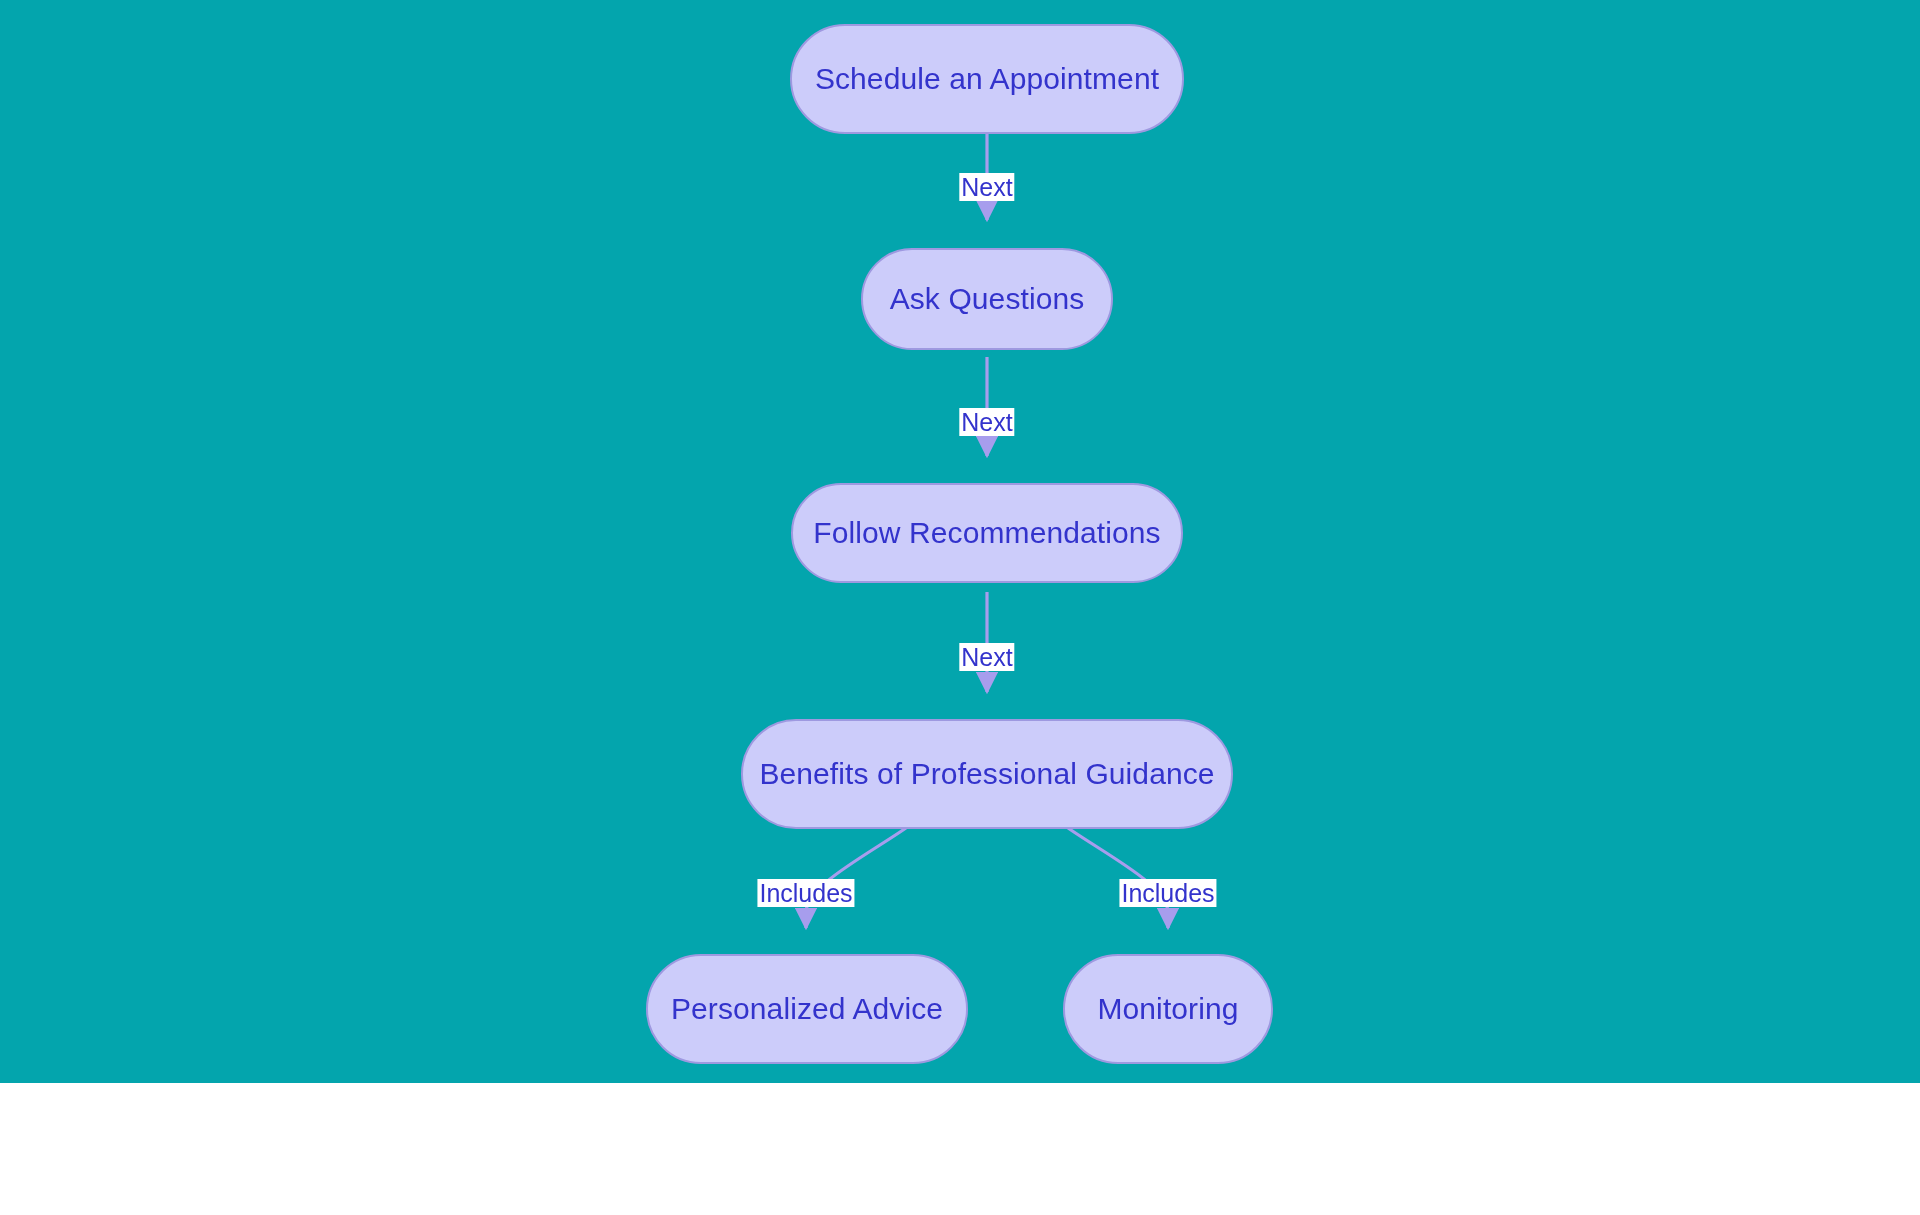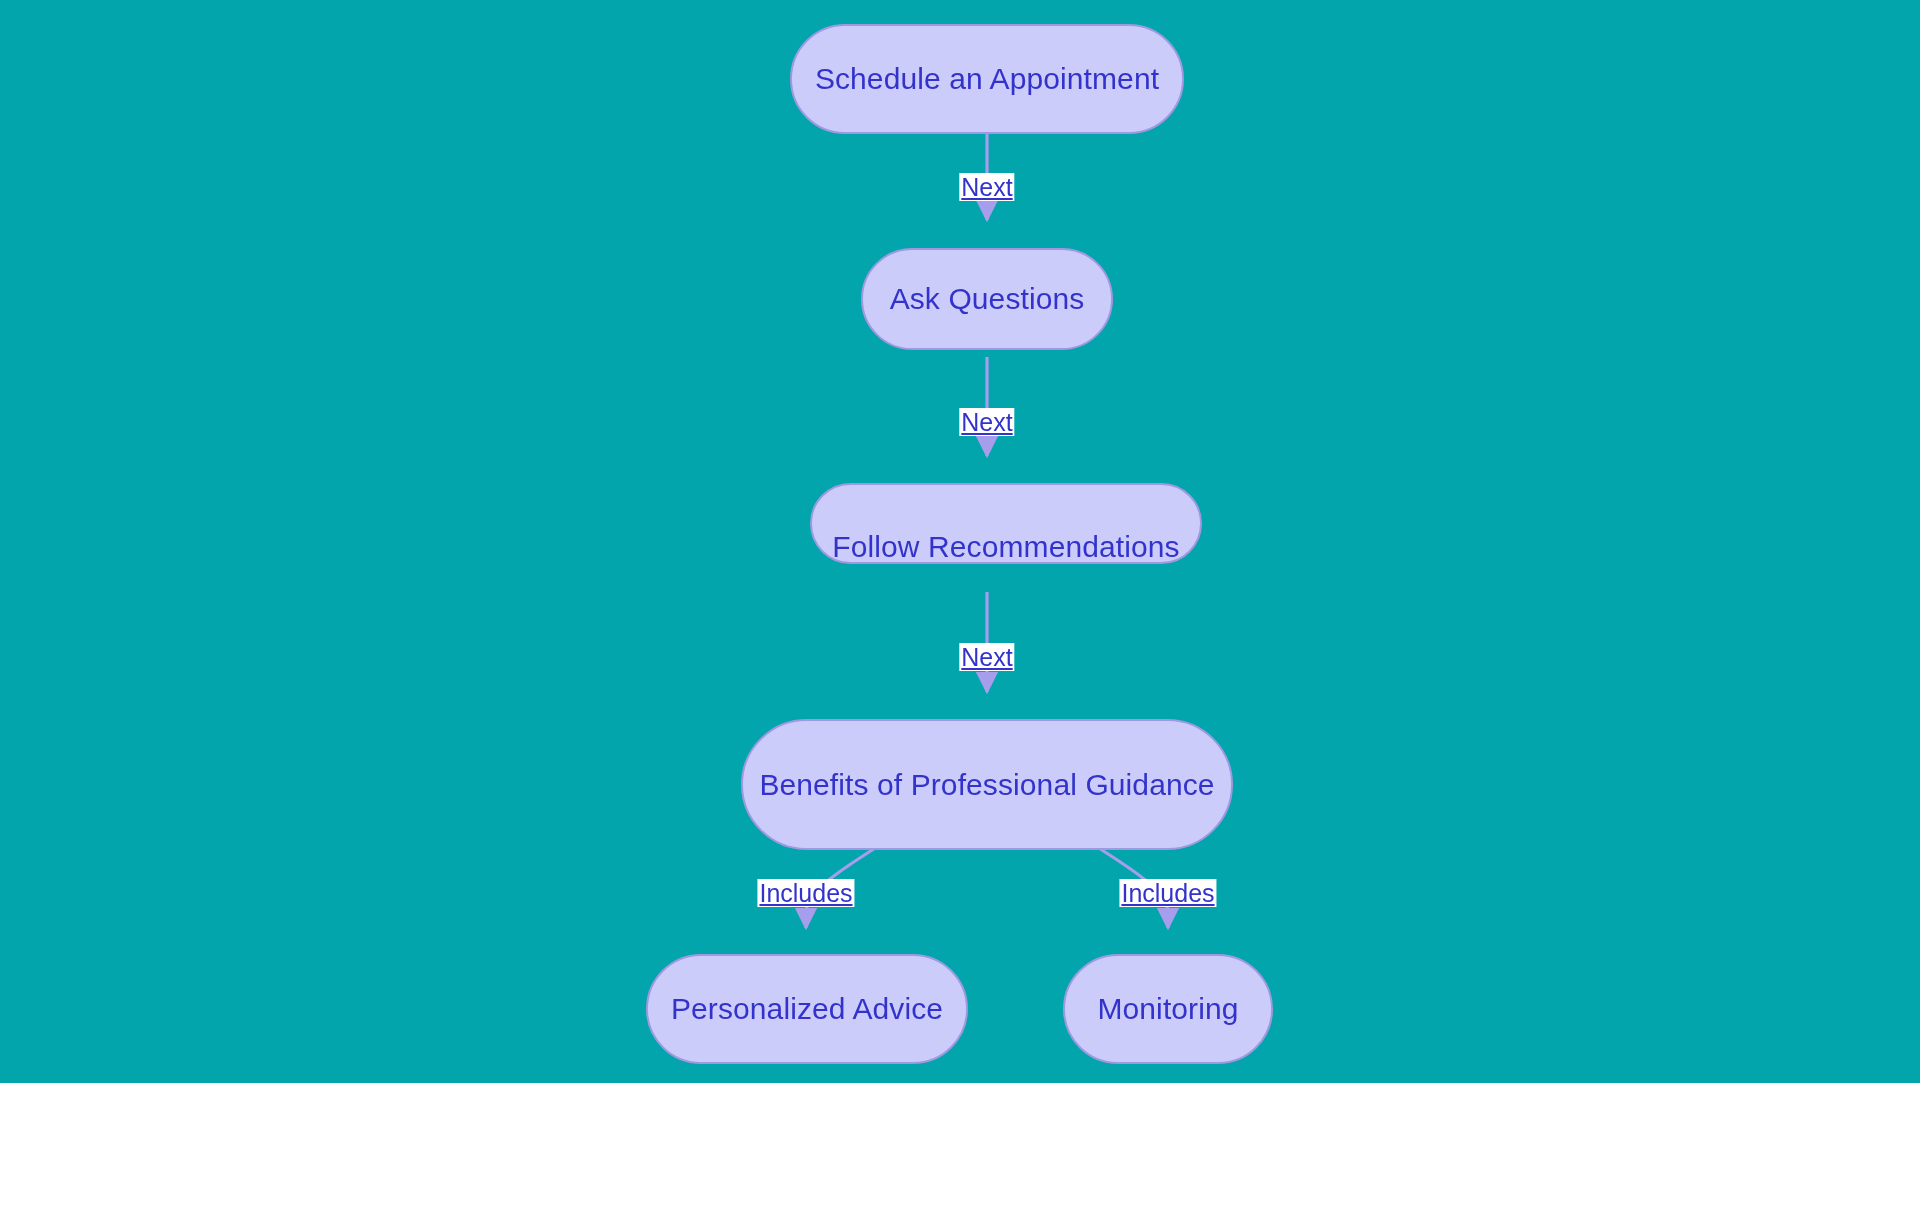--- a/index.html
+++ b/index.html
@@ -59,21 +59,20 @@
   .edge-label {
     position: absolute;
     background: #ffffff;
     color: #3333cc;
     font-size: 25px;
     font-family: "Liberation Sans", sans-serif;
     line-height: 1.12;
     padding: 0px 2px;
     white-space: nowrap;
     transform: translate(-50%, -50%);
-    text-decoration: underline;
   }
 </style>
 </head>
 <body>
 
 <div id="canvas">
 
   <div id="diagram-bg"></div>
 
   <svg id="edge-layer" viewBox="0 0 1920 1083" width="1920" height="1083" xmlns="http://www.w3.org/2000/svg">
@@ -105,25 +104,25 @@
   <div class="edge-label" style="left:1168px; top:893px;">Includes</div>
 
   <div class="node" style="left:790px; top:8px; width:394px; height:110px;margin-top:16px;">
     <span class="node-label">Schedule an Appointment</span>
   </div>
 
   <div class="node" style="left:861px; top:248px; width:252px; height:102px;">
     <span class="node-label">Ask Questions</span>
   </div>
 
-  <div class="node" style="left:810px; top:483px; width:392px; height:81px;align-items:flex-end;">
+  <div class="node" style="left:791px; top:483px; width:392px; height:100px;">
     <span class="node-label">Follow Recommendations</span>
   </div>
 
-  <div class="node" style="left:741px; top:719px; width:492px; height:131px;">
+  <div class="node" style="left:741px; top:719px; width:492px; height:110px;">
     <span class="node-label">Benefits of Professional Guidance</span>
   </div>
 
   <div class="node" style="left:646px; top:954px; width:322px; height:110px;">
     <span class="node-label">Personalized Advice</span>
   </div>
 
   <div class="node" style="left:1063px; top:954px; width:210px; height:110px;text-align:right;">
     <span class="node-label">Monitoring</span>
   </div>

